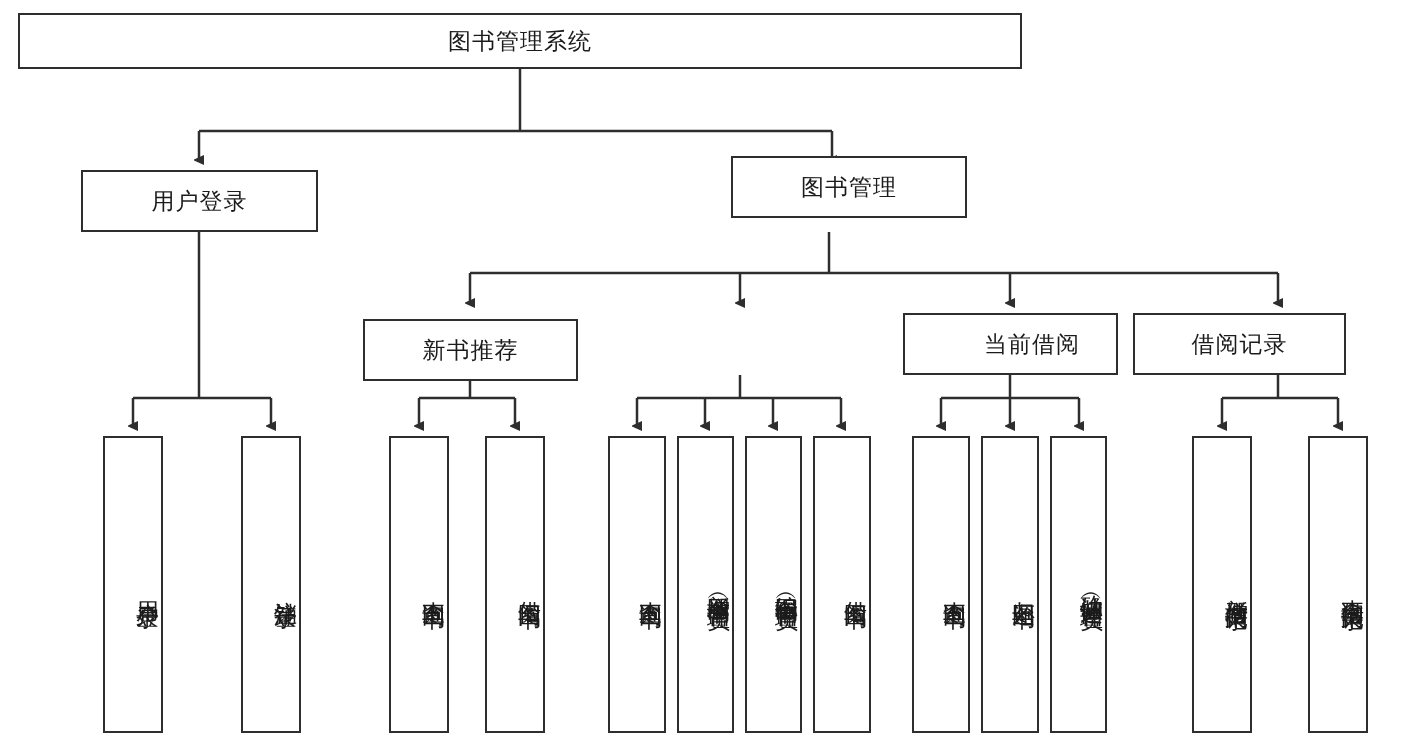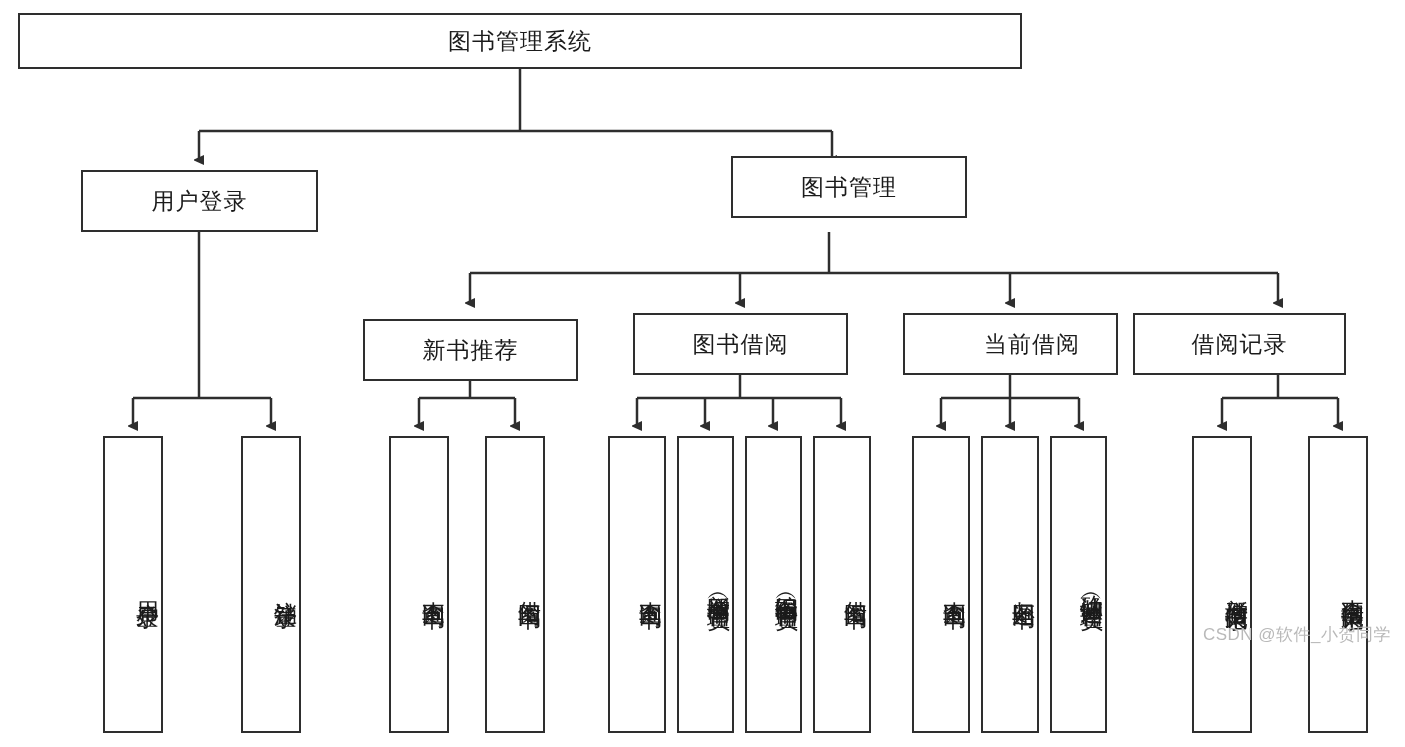--- a/index.html
+++ b/index.html
@@ -83,21 +83,20 @@
       <path d="M1338,398 L1338,426" marker-end="url(#arrow)"></path>
     </g>
   </svg>
 
   <div class="node h" style="left:18px;top:13px;width:1004px;height:56px;">图书管理系统</div>
 
   <div class="node h" style="left:81px;top:170px;width:237px;height:62px;">用户登录</div>
   <div class="node h" style="left:711px;top:156px;width:236px;height:62px;margin-left:20px;">图书管理</div>
 
   <div class="node h" style="left:363px;top:319px;width:215px;height:62px;">新书推荐</div>
-  <div class="node h" style="left:633px;top:313px;width:215px;height:62px;">图书借阅</div>
   <div class="node h" style="left:903px;top:313px;width:215px;height:62px;padding-left:43px;">当前借阅</div>
   <div class="node h" style="left:1133px;top:313px;width:213px;height:62px;">借阅记录</div>
 
   <div class="node leaf" style="left:103px;top:436px;width:60px;height:297px;">用户登录</div>
   <div class="node leaf" style="left:241px;top:436px;width:60px;height:297px;">注销登录</div>
 
   <div class="node leaf" style="left:389px;top:436px;width:60px;height:297px;">查询图书</div>
   <div class="node leaf" style="left:485px;top:436px;width:60px;height:297px;">借阅图书</div>
 
   <div class="node leaf" style="left:608px;top:436px;width:58px;height:297px;">查询图书</div>
@@ -105,14 +104,13 @@
   <div class="node leaf tall" style="left:745px;top:436px;width:57px;height:297px;">编辑图书（管理员）</div>
   <div class="node leaf" style="left:813px;top:436px;width:58px;height:297px;">借阅图书</div>
 
   <div class="node leaf" style="left:912px;top:436px;width:58px;height:297px;">查询图书</div>
   <div class="node leaf" style="left:981px;top:436px;width:58px;height:297px;">归还图书</div>
   <div class="node leaf tall" style="left:1050px;top:436px;width:57px;height:297px;">确认归还（管理员）</div>
 
   <div class="node leaf" style="left:1192px;top:436px;width:60px;height:297px;">新增借阅记录</div>
   <div class="node leaf" style="left:1308px;top:436px;width:60px;height:297px;">查询借阅记录</div>
 
-  <div id="watermark">CSDN @软件_小贺同学</div>
 </div>
 
 </body></html>

